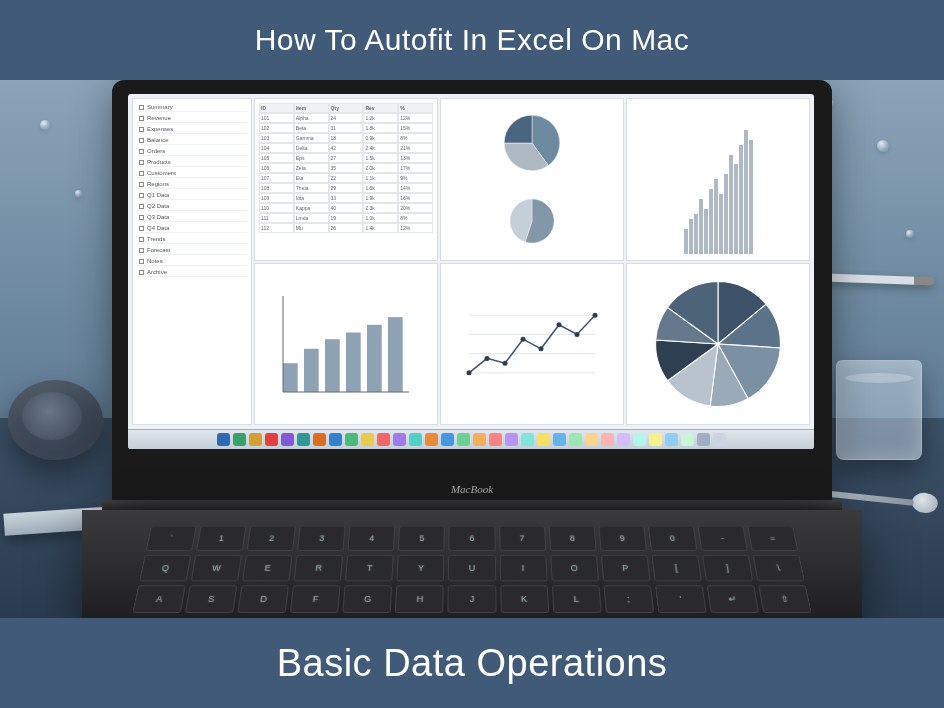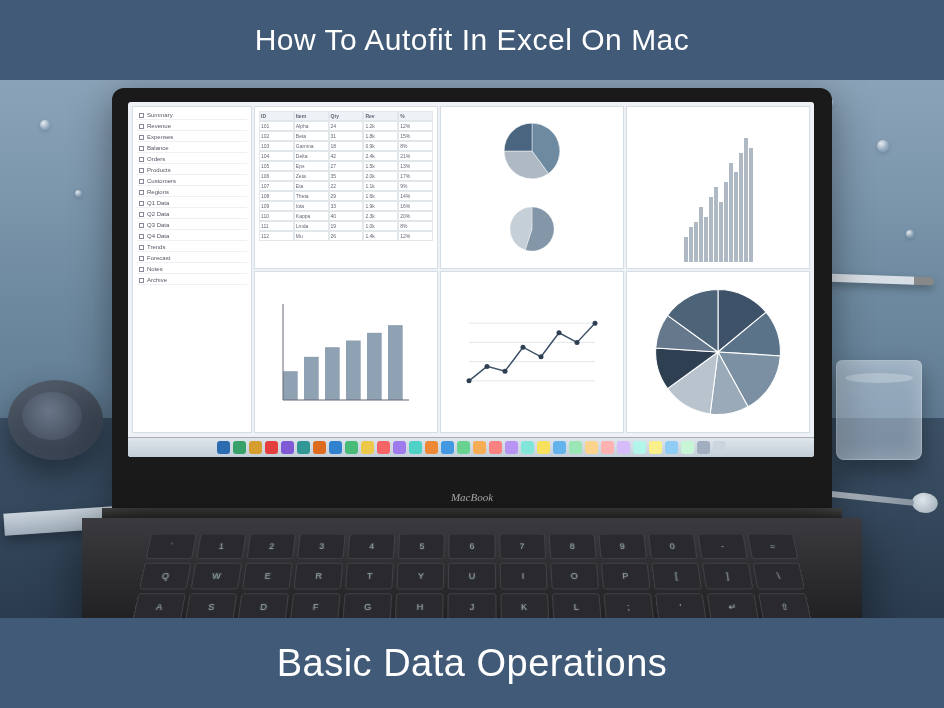--- a/index.html
+++ b/index.html
@@ -63,21 +63,20 @@
     width: 720px;
   }
   .laptop-screen-bezel {
     width: 720px;
     height: 420px;
     background: #1a1a1a;
     border-radius: 12px 12px 0 0;
     padding: 14px 18px 28px 16px;
     box-shadow: 0 10px 40px rgba(0,0,0,0.4);
     position: relative;
-    margin-top: 8px;
   }
   .laptop-screen {
     width: 100%;
     height: 355px;
     background: #eef2f6;
     border-radius: 3px;
     display: flex;
     flex-direction: column;
     overflow: hidden;
   }

